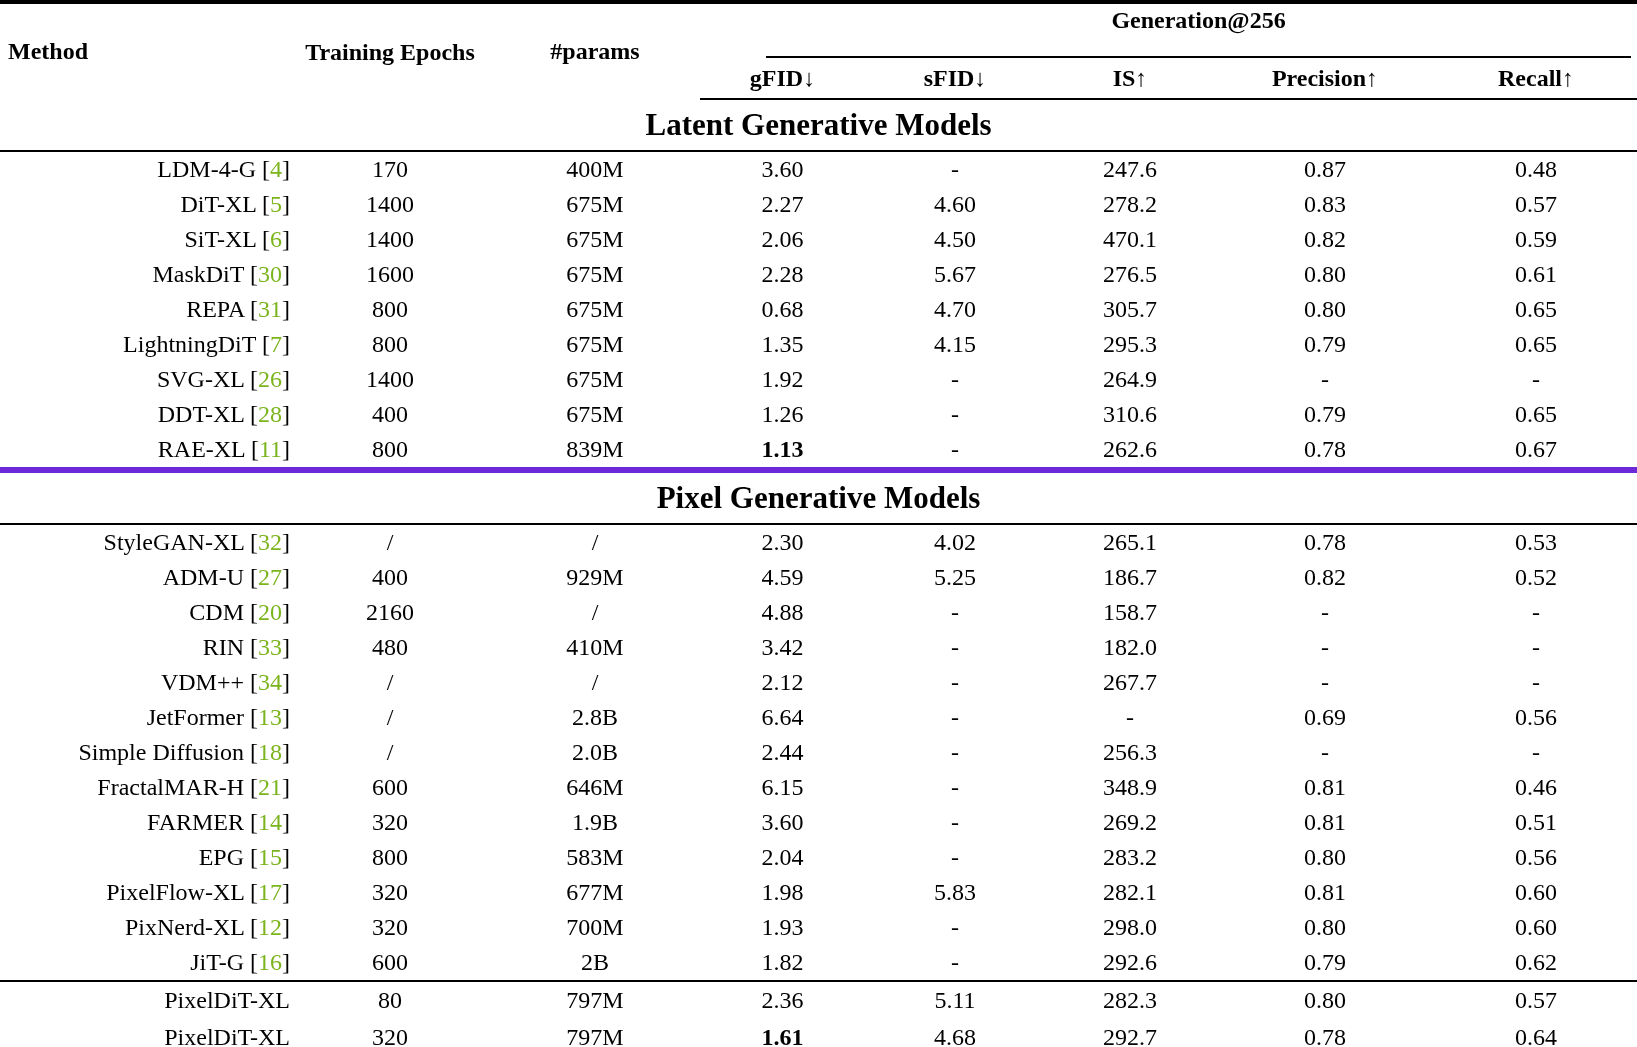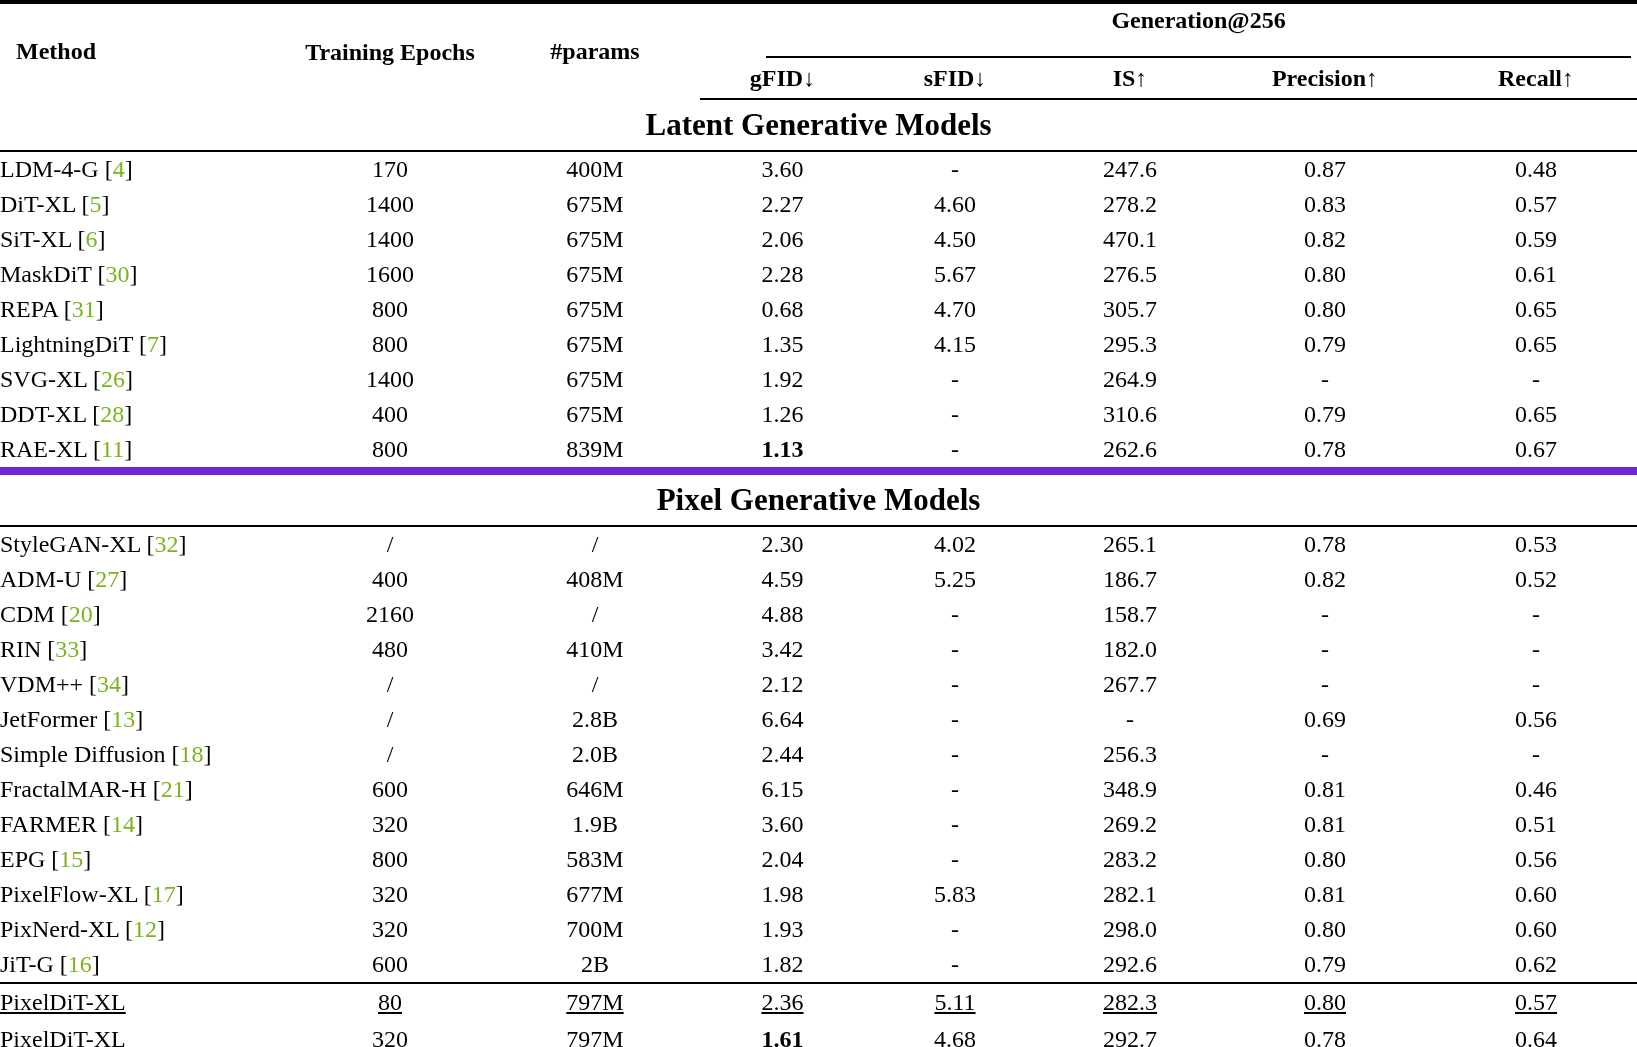--- a/index.html
+++ b/index.html
@@ -23,40 +23,40 @@
     font-size: 24px;
     padding: 0;
     text-align: center;
     vertical-align: middle;
     white-space: nowrap;
     overflow: hidden;
   }
   thead th { font-weight: bold; }
   thead tr.hrow1 th { height: 54px; }
   thead tr.hrow2 th { height: 40px; border-bottom: 2px solid #000; }
-  th.method-h { text-align: left; padding-left: 16px; }
+  th.method-h { text-align: left; padding-left: 8px; }
   .epochs-wrap { display: inline-block; width: min-content; line-height: 28px; text-align: center; }
   .gen-wrap {
     margin-left: 66px;
     margin-right: 6px;
     border-bottom: 2px solid #000;
     padding-bottom: 22px;
     padding-top: 2px;
   }
   tr.section-title td {
     height: 50px;
     font-weight: bold;
     font-size: 31px;
     border-bottom: 2px solid #000;
   }
-  tr.section-title.with-top td { border-top: 8px solid #6d28d9; }
+  tr.section-title.with-top td { border-top: 6px solid #6d28d9; }
   tbody tr.data-row td { height: 35px; }
-  tbody tr.footer-row td { height: 37px; text-decoration: underline; }
+  tbody tr.footer-row td { height: 37px; }
   tbody tr.sep td { border-top: 2px solid #000; }
-  td.method { text-align: left; }
+  td.method { text-align: right; }
   .cite { color: var(--cite, #7CB41E); }
   .b { font-weight: bold; }
 </style>
 </head>
 <body>
 
 <div class="page">
   <table class="results">
     <colgroup>
       <col style="width:290px">
@@ -188,21 +188,21 @@
           <td>/</td>
           <td>2.30</td>
           <td>4.02</td>
           <td>265.1</td>
           <td>0.78</td>
           <td>0.53</td>
         </tr>
         <tr class="data-row">
           <td class="method">ADM-U [<span class="cite">27</span>]</td>
           <td>400</td>
-          <td>408M</td>
+          <td>929M</td>
           <td>4.59</td>
           <td>5.25</td>
           <td>186.7</td>
           <td>0.82</td>
           <td>0.52</td>
         </tr>
         <tr class="data-row">
           <td class="method">CDM [<span class="cite">20</span>]</td>
           <td>2160</td>
           <td>/</td>

